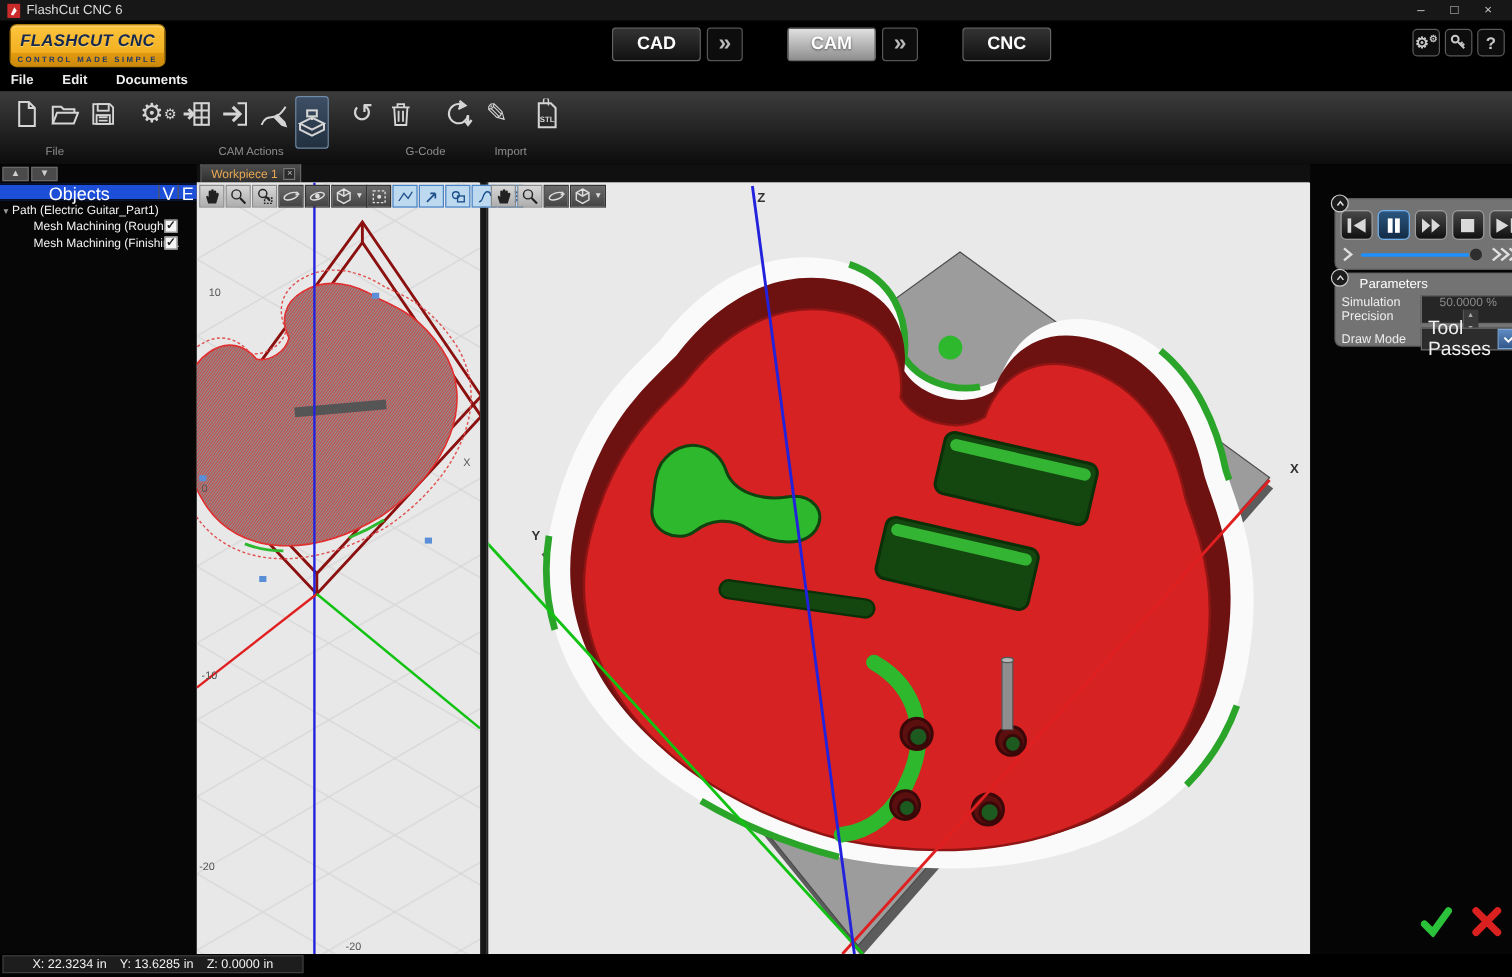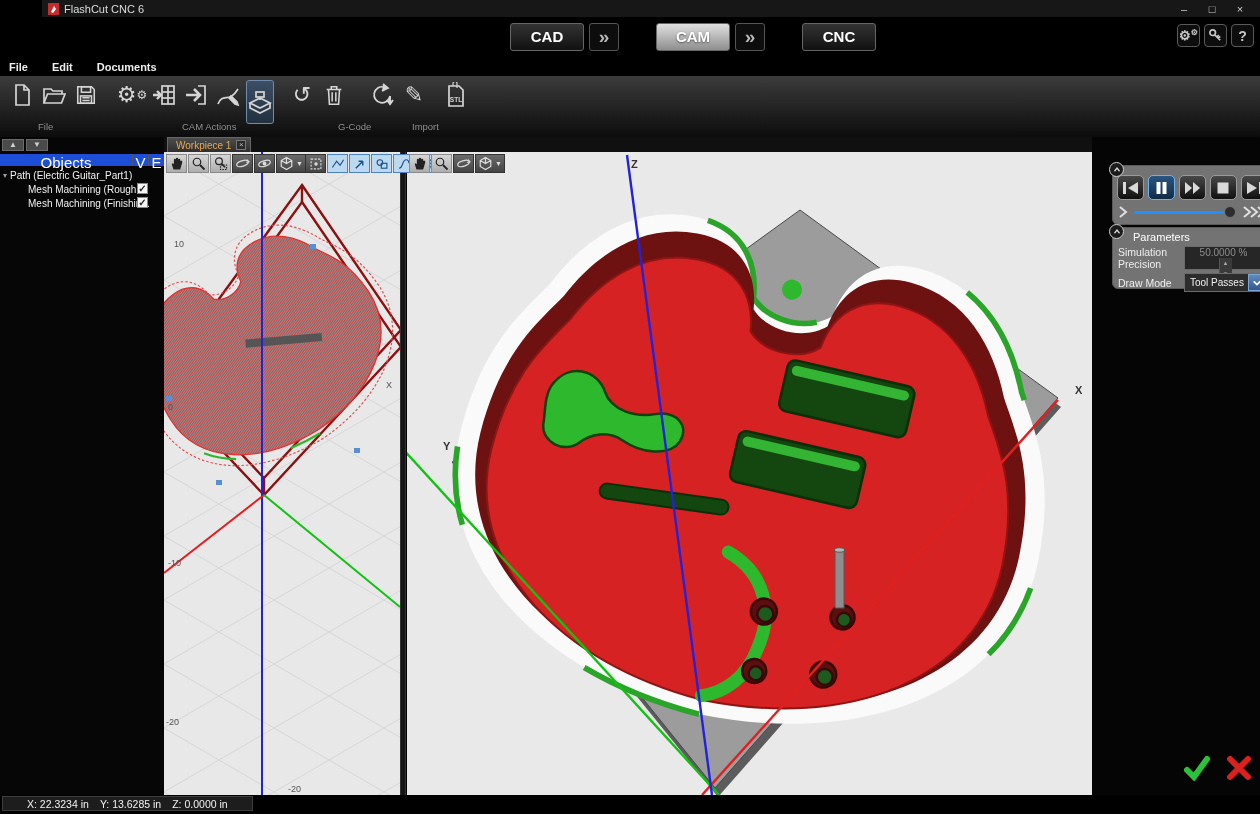--- a/index.html
+++ b/index.html
@@ -2,21 +2,21 @@
 <html><head>
 <meta charset="utf-8">
 <style>
   * { margin:0; padding:0; box-sizing:border-box; }
   html,body { width:1260px; height:814px; background:#000; overflow:hidden;
     font-family:"Liberation Sans", sans-serif; -webkit-font-smoothing:antialiased; }
   .app { position:relative; width:1260px; height:814px; background:#000; }
 
   
   .titlebar { height:18px; background:#171717; display:flex; align-items:center; padding:0 6px;
-    color:#ddd; font-size:11px; border-bottom:1px solid #000;margin-left:42px; }
+    color:#ddd; font-size:11px; border-bottom:1px solid #000; }
   .titlebar .appico { width:11px; height:12px; margin-right:5px; }
   .win-controls { margin-left:auto; display:flex; }
   .win-controls span { width:28px; text-align:center; color:#ccc; font-size:11px; cursor:default; }
 
   
   .header { height:40px; background:#000; position:relative; }
   .logo { position:absolute; left:8px; top:2px; width:130px; height:36px; border-radius:6px;
     background:linear-gradient(#fcc43e,#eda712); border:1px solid #b07d08; overflow:hidden;
     box-shadow:inset 0 1px 0 #ffe08a; }
   .logo-top { height:23px; display:flex; align-items:center; justify-content:center;
@@ -115,21 +115,21 @@
   .param-title { font-size:11px; color:#fff; padding:3px 0 0 20px; }
   .param-row { display:flex; align-items:center; padding:3px 5px 0 5px; }
   .param-label { font-size:10.5px; color:#eee; width:62px; line-height:1.15; }
   .num-input { margin-left:auto; width:82px; height:24px; background:#262626; border:1px solid #6a6a6a;
     display:flex; align-items:center;flex-direction:column; }
   .num-val { flex:1; text-align:right; font-size:10px; color:#8c8c8c; padding-right:3px; }
   .spinners { width:13px; height:100%; display:flex; flex-direction:column; border-left:1px solid #555; }
   .spin { flex:1; background:#3a3a3a; color:#a8a8a8; font-size:6px; text-align:center; line-height:11px; }
   .select { margin-left:auto; width:82px; height:19px; background:#2c2c2c; border:1px solid #6a6a6a;
     display:flex; align-items:center; }
-  .select-val { flex:1; font-size:10px; color:#f0f0f0; padding-left:5px; }
+  .select-val { flex:1; font-size:16px; color:#f0f0f0; padding-left:5px; }
   .select-btn { width:17px; height:17px; background:linear-gradient(#5e89c0,#33598c); border:1px solid #7aa6d8;
     display:flex; align-items:center; justify-content:center; }
   .select-btn svg { stroke:#fff; fill:none; stroke-width:2; }
   .confirm-row { position:absolute; right:8px; bottom:14px; display:flex; gap:16px; }
 
   
   .statusbar { height:19px; background:#000; display:flex; align-items:center; }
   .coords { margin:0 0 2px 2px; height:15px; background:#1d1d1d; border:1px solid #3d3d3d;
     display:flex; align-items:center; gap:11px; padding:0 24px; color:#f2f2f2; font-size:10.5px; }
 </style>
@@ -145,20 +145,24 @@
     </svg>
     <span>FlashCut CNC 6</span>
     <div class="win-controls">
       <span>–</span>
       <span>□</span>
       <span>×</span>
     </div>
   </div>
 
   <div class="header">
+    <div class="logo">
+      <div class="logo-top">FLASHCUT CNC</div>
+      <div class="logo-bottom">CONTROL MADE SIMPLE</div>
+    </div>
     <div class="mode-nav">
       <div class="mode-btn">CAD</div>
       <div class="mode-chevron">»</div>
       <div class="mode-btn active">CAM</div>
       <div class="mode-chevron">»</div>
       <div class="mode-btn">CNC</div>
     </div>
     <div class="header-tools">
       <div class="htool">
         <span style="font-size:13px;">⚙<span style="font-size:8px;vertical-align:top;">⚙</span></span>

